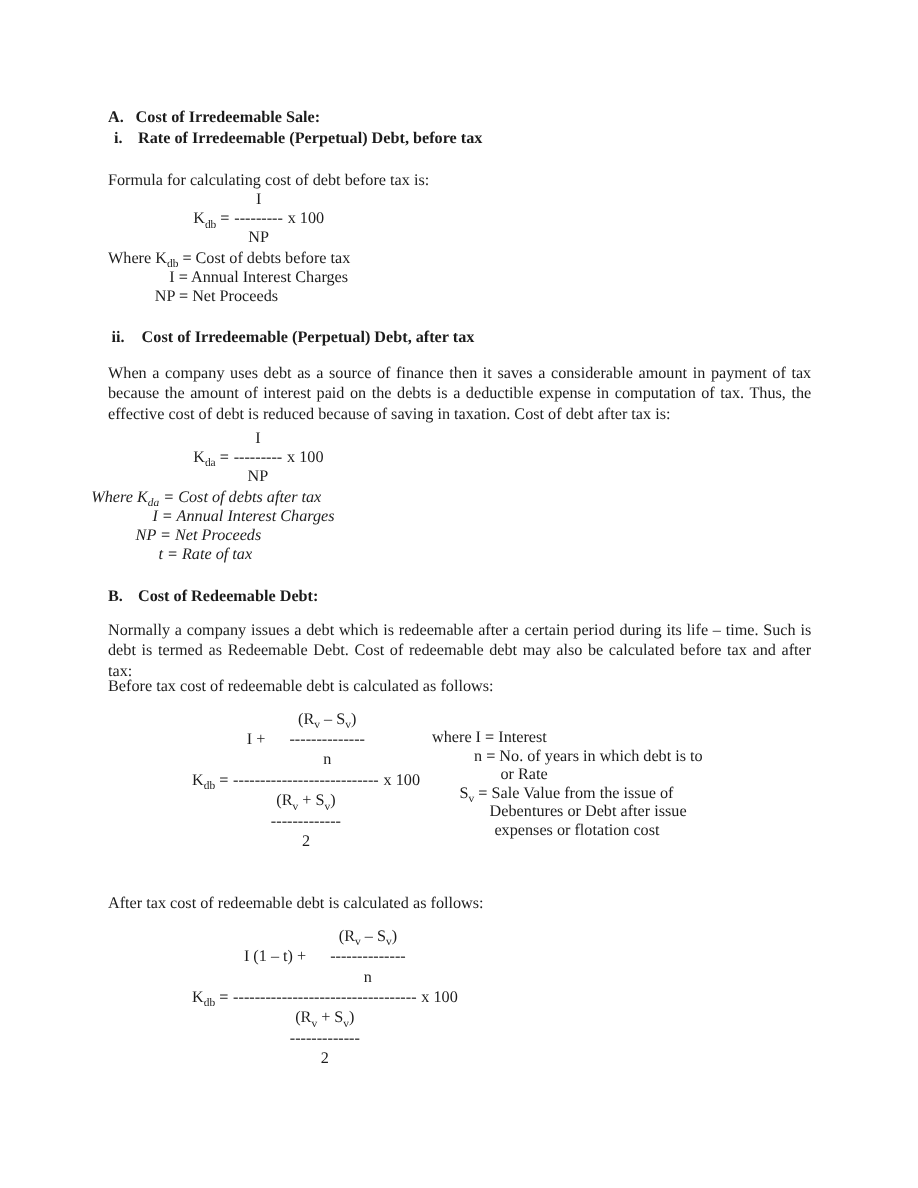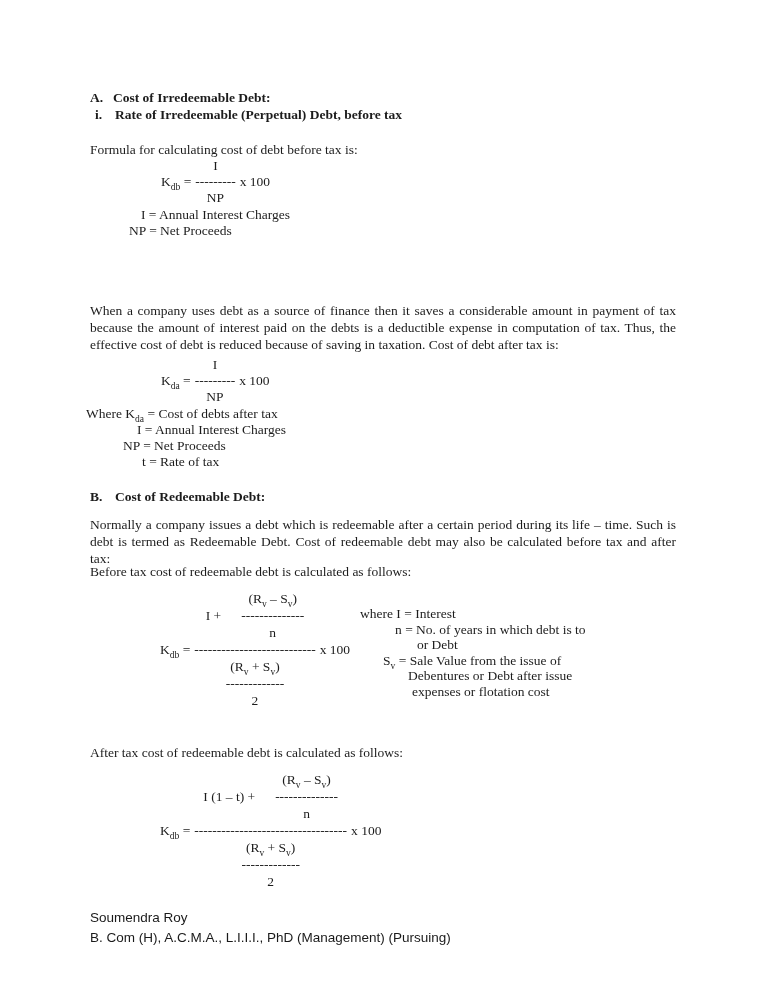--- a/index.html
+++ b/index.html
@@ -33,59 +33,64 @@
     color: #1a1a1a;
   }
 </style>
 </head>
 <body>
 
 <div class="page">
 
   <div class="abs heading" style="left:90px; top:89px;">
     <span class="hnum" style="width:23px;">A.</span>
-    <span>Cost of Irredeemable Debt:</span>
+    <span>Cost of Irredeemable Sale:</span>
   </div>
 
   <div class="abs heading" style="left:95px; top:106px;">
     <span class="hnum" style="width:20px;">i.</span>
     <span>Rate of Irredeemable (Perpetual) Debt, before tax</span>
   </div>
 
   <div class="abs bodyline" style="left:90px; top:141px;">Formula for calculating cost of debt before tax is:</div>
 
   <div class="abs frow f16" style="left:161px; top:158px;">
     <span>K<sub>db</sub> =</span>
     <span class="fcol">
       <span>I</span>
       <span>---------</span>
       <span>NP</span>
     </span>
     <span>x 100</span>
   </div>
 
   <div class="abs defs" style="left:90px; top:207px; line-height:16.2px;">
+    <div>Where K<sub>db</sub> = Cost of debts before tax</div>
     <div style="padding-left:51px;">I = Annual Interest Charges</div>
     <div style="padding-left:39px;">NP = Net Proceeds</div>
   </div>
 
+  <div class="abs heading" style="left:93px; top:272px;">
+    <span class="hnum" style="width:25px;">ii.</span>
+    <span>Cost of Irredeemable (Perpetual) Debt, after tax</span>
+  </div>
 
   <div class="abs para" style="left:90px; top:302px; width:586px;">When a company uses debt as a source of finance then it saves a considerable amount in payment of tax because the amount of interest paid on the debts is a deductible expense in computation of tax. Thus, the effective cost of debt is reduced because of saving in taxation. Cost of debt after tax is:</div>
 
   <div class="abs frow f16" style="left:161px; top:357px;">
     <span>K<sub>da</sub> =</span>
     <span class="fcol">
       <span>I</span>
       <span>---------</span>
       <span>NP</span>
     </span>
     <span>x 100</span>
   </div>
 
-  <div class="abs defs" style="left:86px; top:406px; line-height:16px;">
+  <div class="abs defs" style="left:76px; top:406px; line-height:16px;font-style:italic;">
     <div>Where K<sub>da</sub> = Cost of debts after tax</div>
     <div style="padding-left:51px;">I = Annual Interest Charges</div>
     <div style="padding-left:37px;">NP = Net Proceeds</div>
     <div style="padding-left:56px;">t = Rate of tax</div>
   </div>
 
   <div class="abs heading" style="left:90px; top:488px;">
     <span class="hnum" style="width:25px;">B.</span>
     <span>Cost of Redeemable Debt:</span>
   </div>
@@ -111,21 +116,21 @@
         <span>-------------</span>
         <span>2</span>
       </span>
     </span>
     <span>x 100</span>
   </div>
 
   <div class="abs defs" style="left:360px; top:606px; line-height:15.6px;">
     <div>where I = Interest</div>
     <div style="padding-left:35px;">n = No. of years in which debt is to</div>
-    <div style="padding-left:57px;">or Debt</div>
+    <div style="padding-left:57px;">or Rate</div>
     <div style="padding-left:23px;">S<sub>v</sub> = Sale Value from the issue of</div>
     <div style="padding-left:48px;">Debentures or Debt after issue</div>
     <div style="padding-left:52px;">expenses or flotation cost</div>
   </div>
 
   <div class="abs bodyline" style="left:90px; top:744px;">After tax cost of redeemable debt is calculated as follows:</div>
 
   <div class="abs frow f17" style="left:160px; top:771px;">
     <span>K<sub>db</sub> =</span>
     <span class="fcol">
@@ -140,18 +145,14 @@
       <span>----------------------------------</span>
       <span class="fcol">
         <span>(R<sub>v</sub> + S<sub>v</sub>)</span>
         <span>-------------</span>
         <span>2</span>
       </span>
     </span>
     <span>x 100</span>
   </div>
 
-  <div class="abs footer" style="left:90px; top:908px;">
-    <div>Soumendra Roy</div>
-    <div>B. Com (H), A.C.M.A., L.I.I.I., PhD (Management) (Pursuing)</div>
-  </div>
 
 </div>
 
 </body></html>

